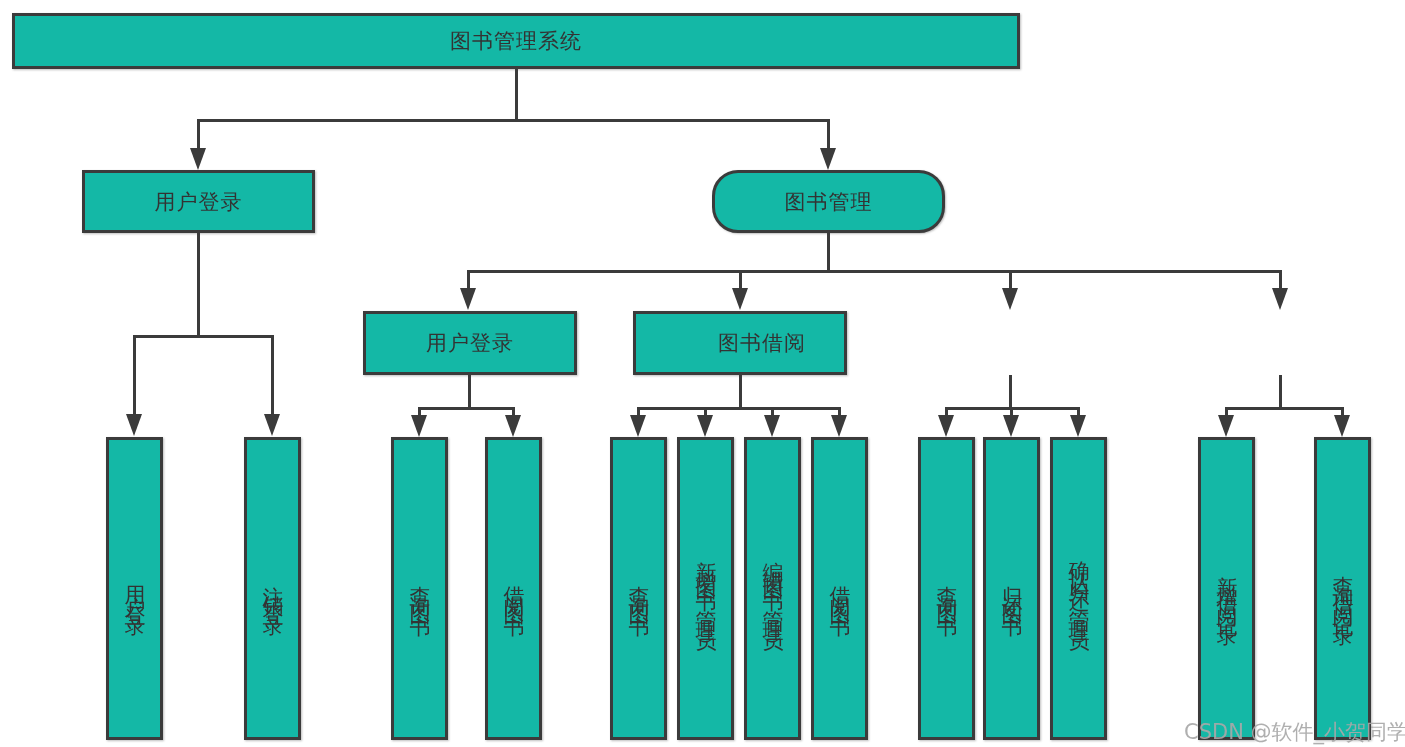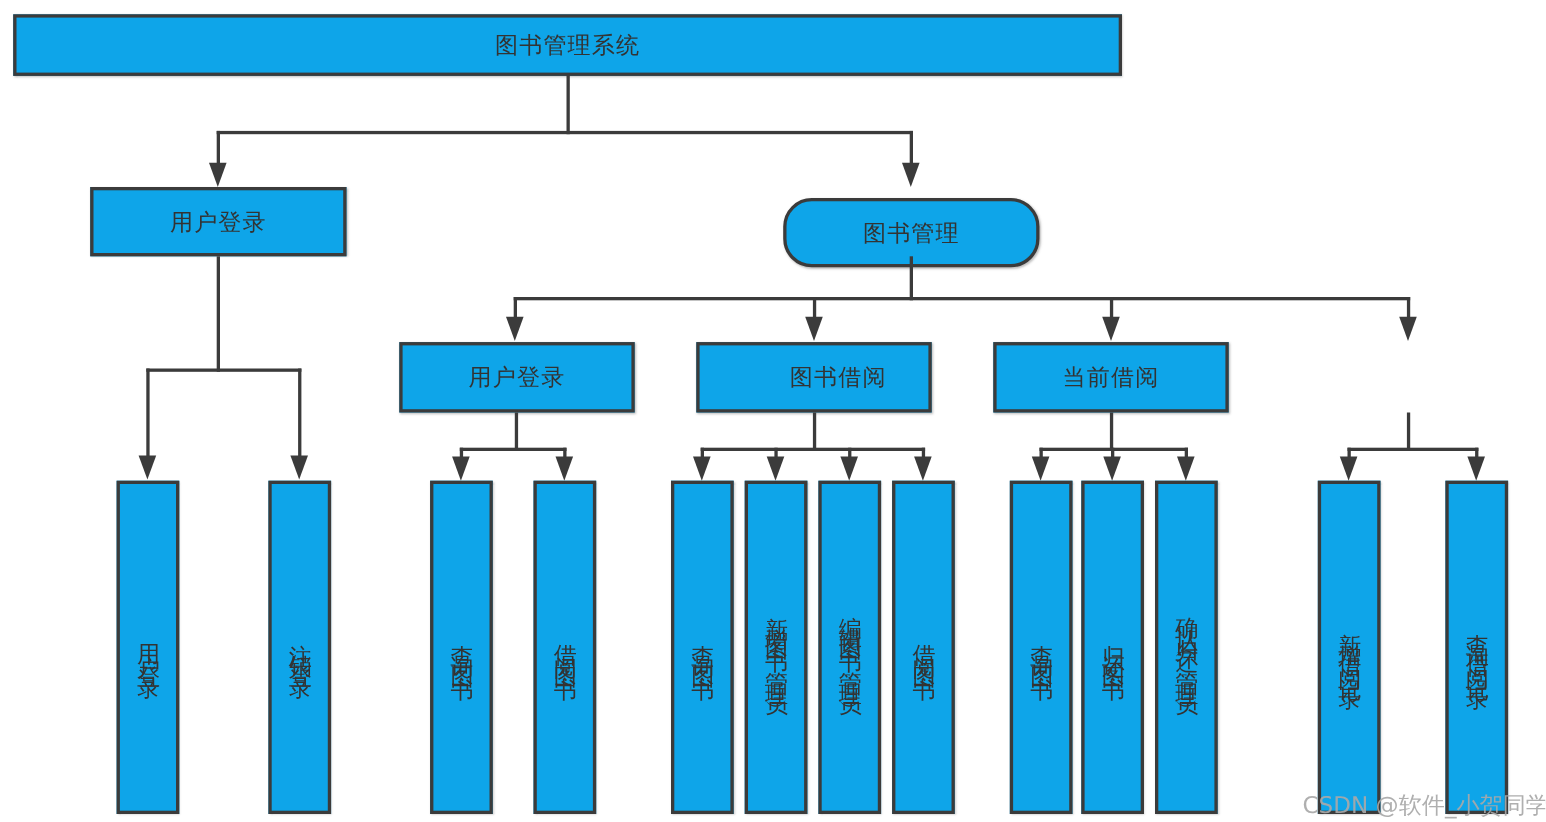--- a/index.html
+++ b/index.html
@@ -7,21 +7,21 @@
     position:relative;
     width:1405px;height:747px;
     background:#ffffff;
     font-family:"DejaVu Sans","Liberation Sans",sans-serif;
     overflow:hidden;
   }
   .box{
     position:absolute;
     box-sizing:border-box;
     border:3px solid #3b3b3b;
-    background:#0ea5e9;
+    background:#14b8a6;
     color:#333333;
     display:flex;align-items:center;justify-content:center;
     box-shadow:1px 1px 2px rgba(110,110,110,.45);
   }
   .hlabel{font-size:21px;letter-spacing:1px;white-space:nowrap;}
   .vtext{
     writing-mode:vertical-rl;
     text-orientation:mixed;
     font-size:21px;
     line-height:1;
@@ -57,21 +57,21 @@
   <div class="vline" style="left:515px;top:68px;height:54px;"></div>
   <div class="hline" style="left:197px;top:119px;width:633px;"></div>
   <div class="vline" style="left:197px;top:119px;height:32px;"></div>
   <div class="arrowhead" style="left:190px;top:148px;"></div>
   <div class="vline" style="left:827px;top:119px;height:32px;"></div>
   <div class="arrowhead" style="left:820px;top:148px;"></div>
 
   <div class="box" style="left:82px;top:170px;width:233px;height:63px;">
     <span class="hlabel">用户登录</span>
   </div>
-  <div class="box" style="left:712px;top:180px;width:233px;height:63px;border-radius:26px;">
+  <div class="box" style="left:712px;top:170px;width:233px;height:63px;border-radius:26px;">
     <span class="hlabel">图书管理</span>
   </div>
 
   <div class="vline" style="left:197px;top:233px;height:105px;"></div>
   <div class="hline" style="left:133px;top:335px;width:141px;"></div>
   <div class="vline" style="left:133px;top:335px;height:82px;"></div>
   <div class="arrowhead" style="left:126px;top:414px;"></div>
   <div class="vline" style="left:271px;top:335px;height:82px;"></div>
   <div class="arrowhead" style="left:264px;top:414px;"></div>
 
@@ -84,23 +84,20 @@
   <div class="vline" style="left:1009px;top:270px;height:20px;"></div>
   <div class="arrowhead" style="left:1002px;top:288px;"></div>
   <div class="vline" style="left:1279px;top:270px;height:20px;"></div>
   <div class="arrowhead" style="left:1272px;top:288px;"></div>
 
   <div class="box" style="left:363px;top:311px;width:214px;height:64px;">
     <span class="hlabel">用户登录</span>
   </div>
   <div class="box" style="left:633px;top:311px;width:214px;height:64px;padding-left:44px;">
     <span class="hlabel">图书借阅</span>
-  </div>
-  <div class="box" style="left:903px;top:311px;width:214px;height:64px;">
-    <span class="hlabel">当前借阅</span>
   </div>
 
   <div class="vline" style="left:468px;top:375px;height:35px;"></div>
   <div class="hline" style="left:418px;top:407px;width:97px;"></div>
   <div class="vline" style="left:418px;top:407px;height:12px;"></div>
   <div class="arrowhead" style="left:411px;top:415px;"></div>
   <div class="vline" style="left:512px;top:407px;height:12px;"></div>
   <div class="arrowhead" style="left:505px;top:415px;"></div>
 
   <div class="vline" style="left:739px;top:375px;height:35px;"></div>

